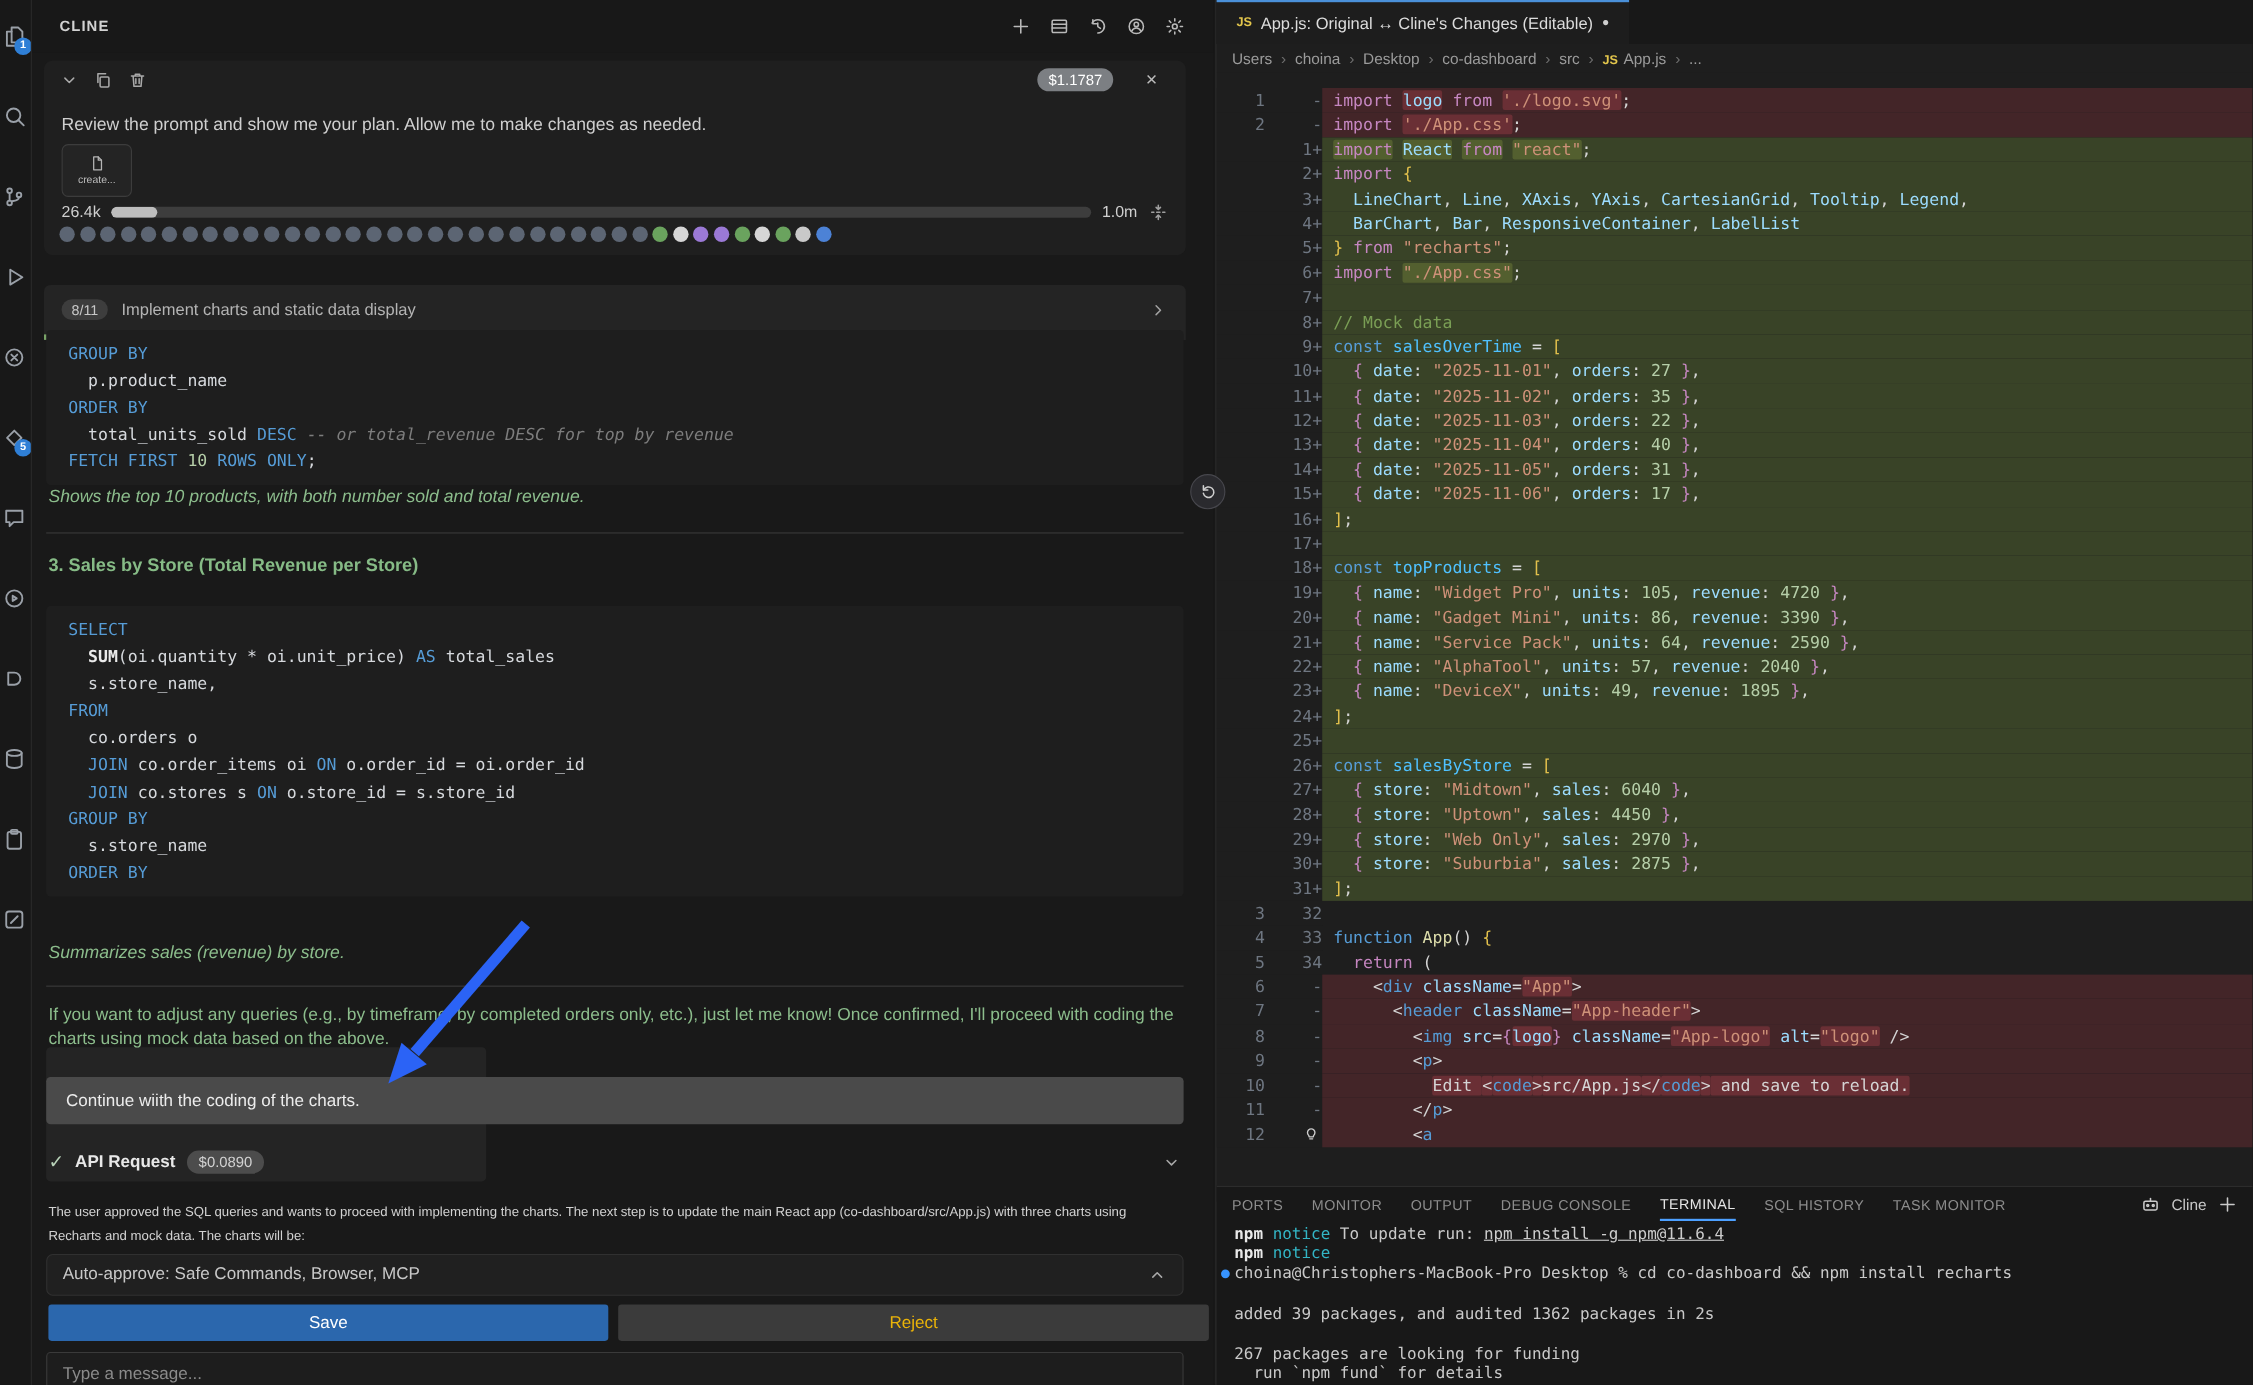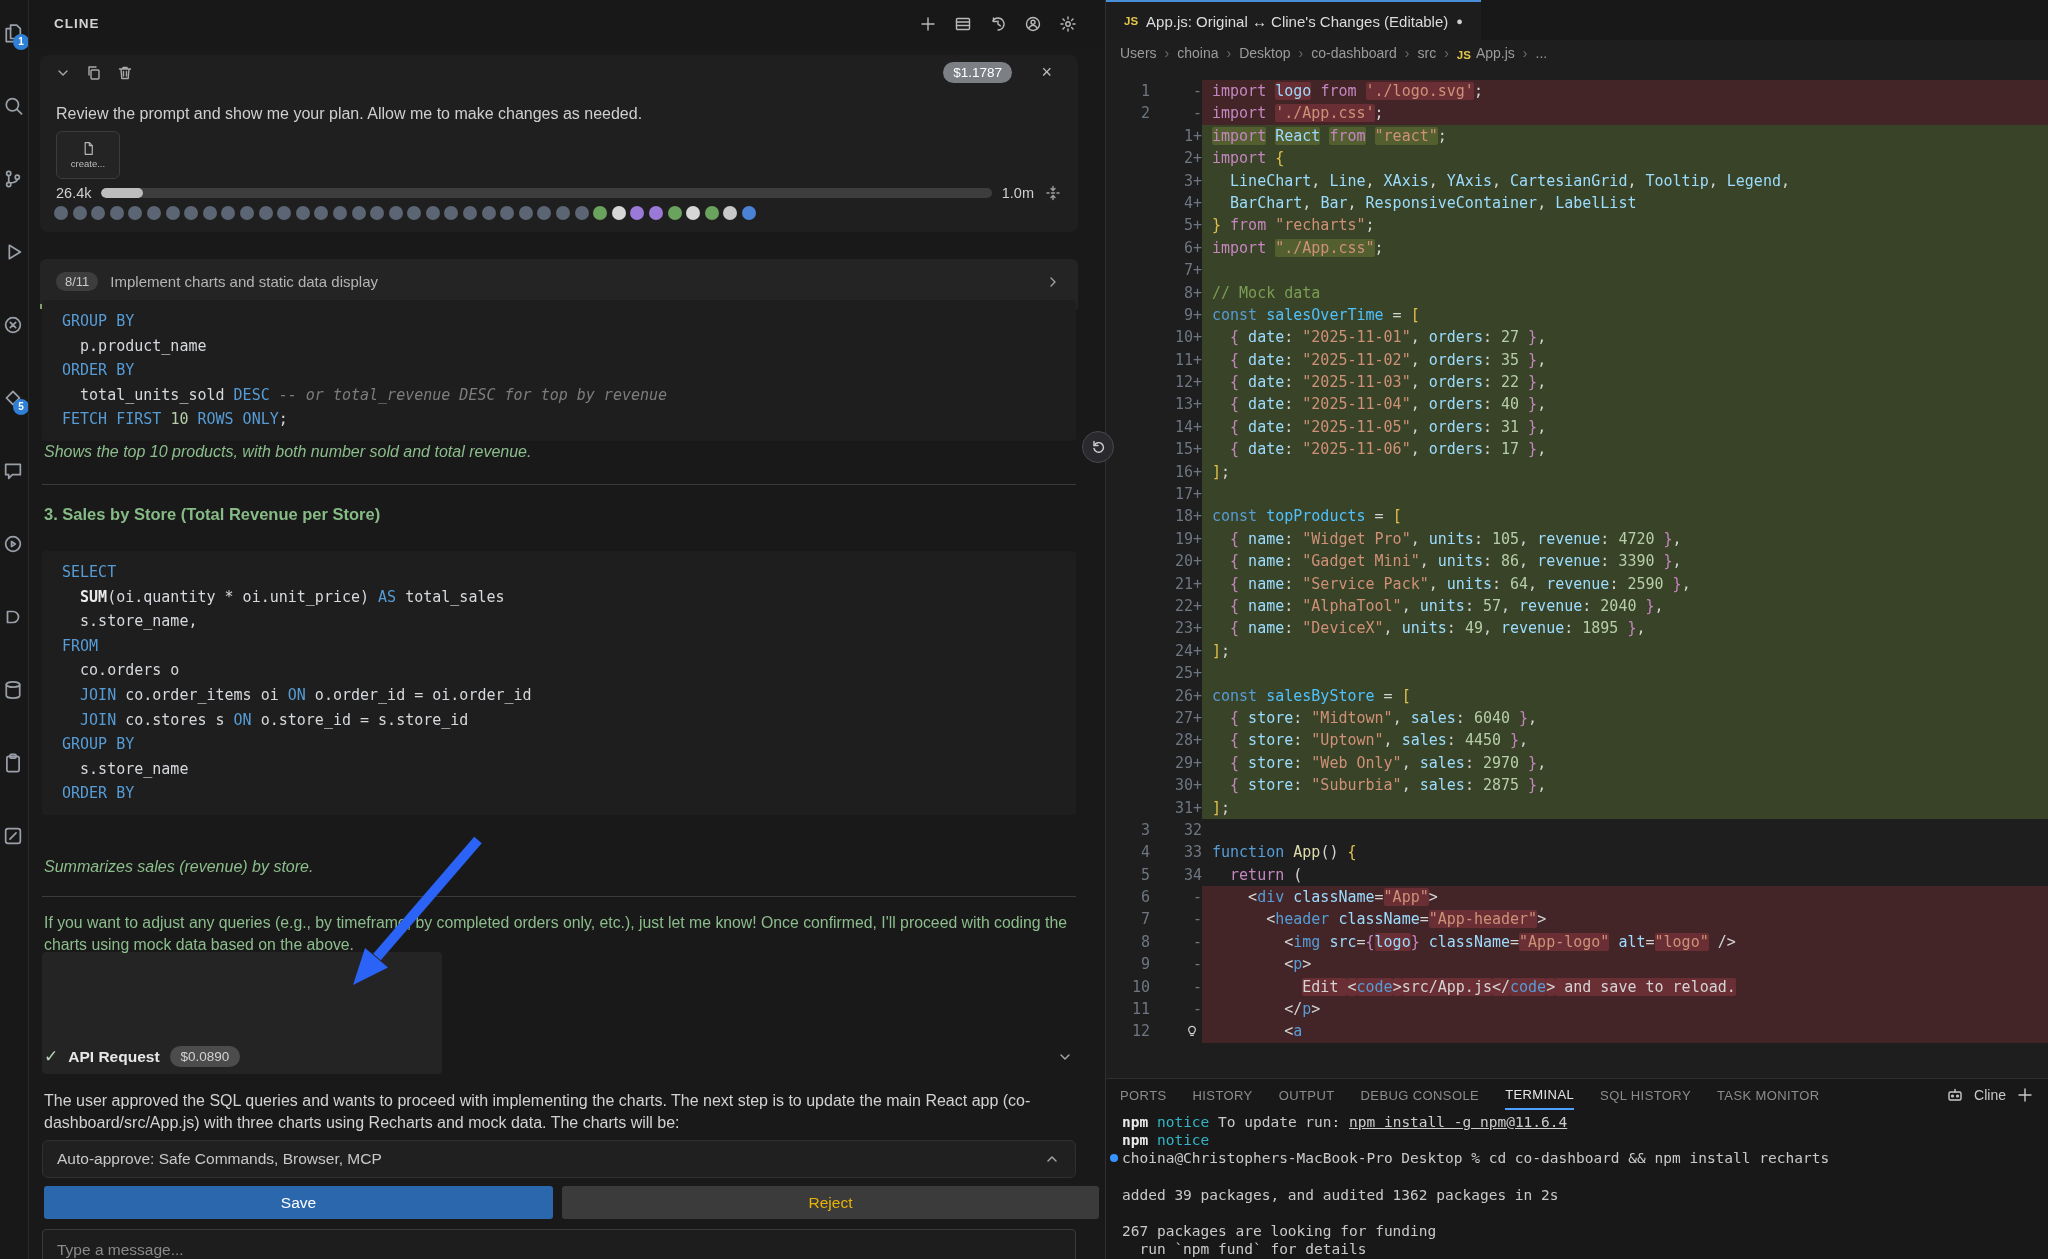--- a/index.html
+++ b/index.html
@@ -48,21 +48,21 @@
   .greenhead{position:absolute;left:16px;font-size:16.5px;font-weight:700;color:#86bb86;}
   .greenpara{position:absolute;left:16px;width:1028px;font-size:15.8px;line-height:21.5px;color:#8cbd8c;}
   .ghost{position:absolute;left:14px;top:952px;width:400px;height:122px;background:rgba(255,255,255,0.05);border-radius:4px;}
   .quote{position:absolute;left:14px;top:979px;width:1034px;height:43px;background:#4a4a4a;border-radius:4px;
          display:flex;align-items:center;padding-left:18px;box-sizing:border-box;font-size:15.5px;color:#ececec;}
   .apirow{position:absolute;left:16px;top:1046px;width:1030px;display:flex;align-items:center;gap:10px;}
   .api-check{color:#b9d3b9;font-size:17px;}
   .api-label{font-weight:700;color:#e8e8e8;font-size:15.5px;}
   .api-pill{background:#4c4c4c;color:#d2d2d2;border-radius:11px;padding:3px 11px;font-size:13.5px;}
   .api-chev{margin-left:auto;color:#a8a8a8;}
-  .summary{position:absolute;left:16px;top:1090px;width:1028px;font-size:16px;line-height:22px;color:#d2d2d2;}
+  .summary{position:absolute;left:16px;top:1090px;width:1028px;font-size:12px;line-height:22px;color:#d2d2d2;}
   .autoapprove{position:absolute;left:14px;top:1140px;width:1034px;height:38px;background:#202020;border:1px solid #303030;border-radius:6px;
                box-sizing:border-box;display:flex;align-items:center;padding:0 14px;}
   .aa-label{flex:1;color:#c8c8c8;font-size:15.5px;}
   .btn{position:absolute;top:1186px;height:33px;border-radius:3px;display:flex;align-items:center;justify-content:center;font-size:15.5px;}
   .btn-save{left:16px;width:509px;background:#2b67ad;color:#fff;}
   .btn-reject{left:534px;width:537px;background:#3b3b3b;color:#eab308;}
   .composer{position:absolute;left:14px;top:1229px;width:1034px;height:42px;box-sizing:border-box;background:#1d1d1d;
             border:1px solid #3a3a3a;border-radius:4px;color:#9a9a9a;font-size:15.5px;padding:0 14px;outline:none;font-family:"Liberation Sans",sans-serif;}
   .composer::placeholder{color:#8a8a8a;}
   .arrowsvg{position:absolute;left:300px;top:822px;width:180px;height:175px;z-index:9;pointer-events:none;}
@@ -296,20 +296,23 @@
         <div class="cl mono"><span class="sq-w">  </span><span class="sq-k">JOIN</span><span class="sq-w"> co.stores s </span><span class="sq-k">ON</span><span class="sq-w"> o.store_id = s.store_id</span></div>
         <div class="cl mono"><span class="sq-k">GROUP BY</span></div>
         <div class="cl mono"><span class="sq-w">  s.store_name</span></div>
         <div class="cl mono"><span class="sq-k">ORDER BY</span></div>
       </div>
     <div class="greennote" style="top:858px">Summarizes sales (revenue) by store.</div>
     <div class="divider" style="top:896px"></div>
     <div class="greenpara" style="top:912px">If you want to adjust any queries (e.g., by timeframe, by completed orders only, etc.), just let me know! Once confirmed, I'll proceed with coding the charts using mock data based on the above.</div>
 
     <div class="ghost"></div>
+    <div class="quote">
+        <span>Continue wiith the coding of the charts.</span>
+      </div>
 
     <div class="apirow">
       <span class="api-check">✓</span>
       <span class="api-label">API Request</span>
       <span class="api-pill">$0.0890</span>
       <span class="api-chev icn"><svg width="18" height="18" viewBox="0 0 18 18" fill="none" stroke="currentColor" stroke-width="1.4" stroke-linecap="round" stroke-linejoin="round">
             <path d="M5 7l4 4 4-4"></path>
           </svg></span>
     </div>
 
@@ -682,21 +685,21 @@
     <div class="revertbtn">
         <span class="icn"><svg width="18" height="18" viewBox="0 0 18 18" fill="none" stroke="currentColor" stroke-width="1.4" stroke-linecap="round" stroke-linejoin="round">
             <path d="M5 3.5v4h4"></path>
             <path d="M5.3 7.5a4.8 4.8 0 1 1-.3 3"></path>
           </svg></span>
       </div>
 
     <div class="terminal">
       <div class="ttabs" id="ttabs">
           <span class="ttab">PORTS</span>
-          <span class="ttab">HISTORY</span>
+          <span class="ttab">MONITOR</span>
           <span class="ttab">OUTPUT</span>
           <span class="ttab">DEBUG CONSOLE</span>
           <span class="ttab active">TERMINAL</span>
           <span class="ttab">SQL HISTORY</span>
           <span class="ttab">TASK MONITOR</span>
           <span class="tright">
             <span class="icn"><svg width="18" height="18" viewBox="0 0 18 18" fill="none" stroke="currentColor" stroke-width="1.4" stroke-linecap="round" stroke-linejoin="round">
                 <rect x="3" y="6" width="12" height="8" rx="1.5"></rect>
                 <path d="M9 6V3.5"></path>
                 <circle cx="6.5" cy="10" r=".9"></circle>

